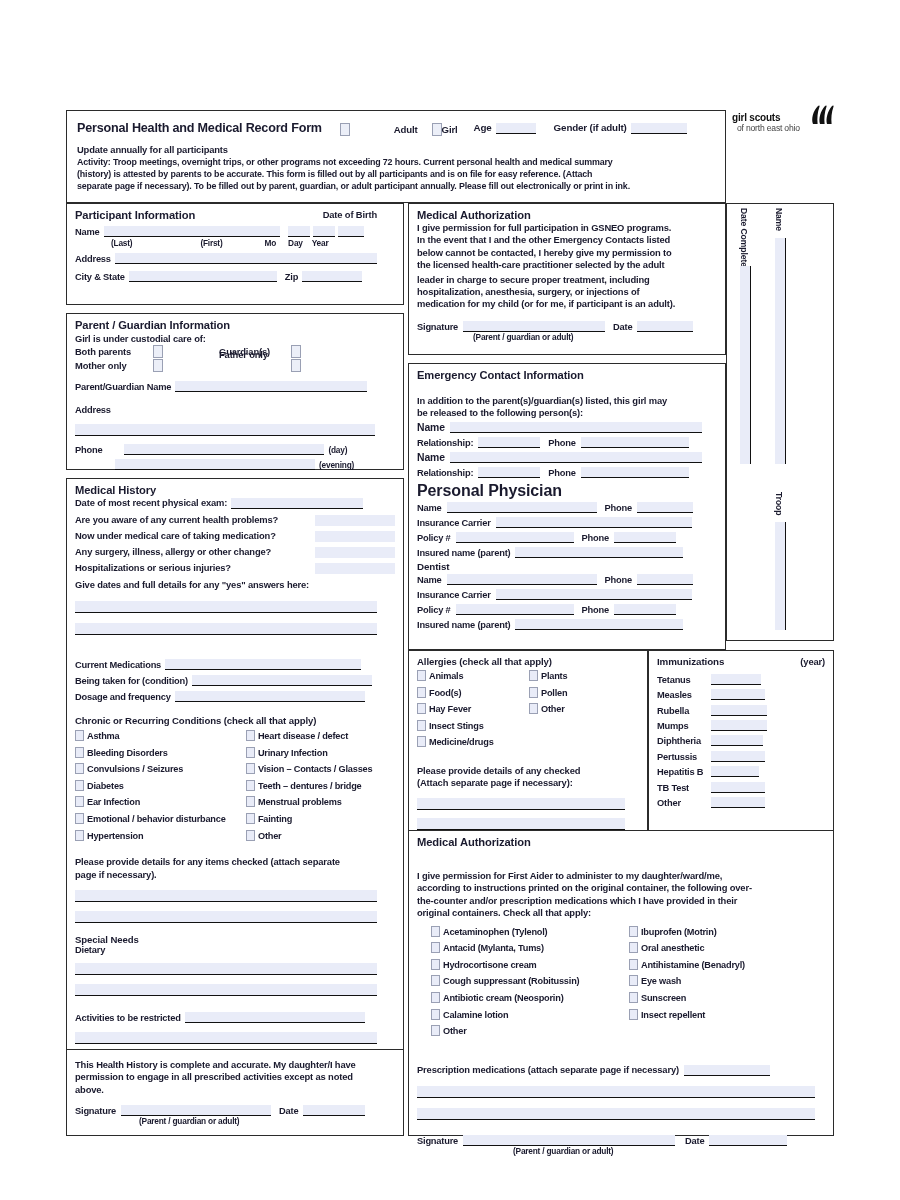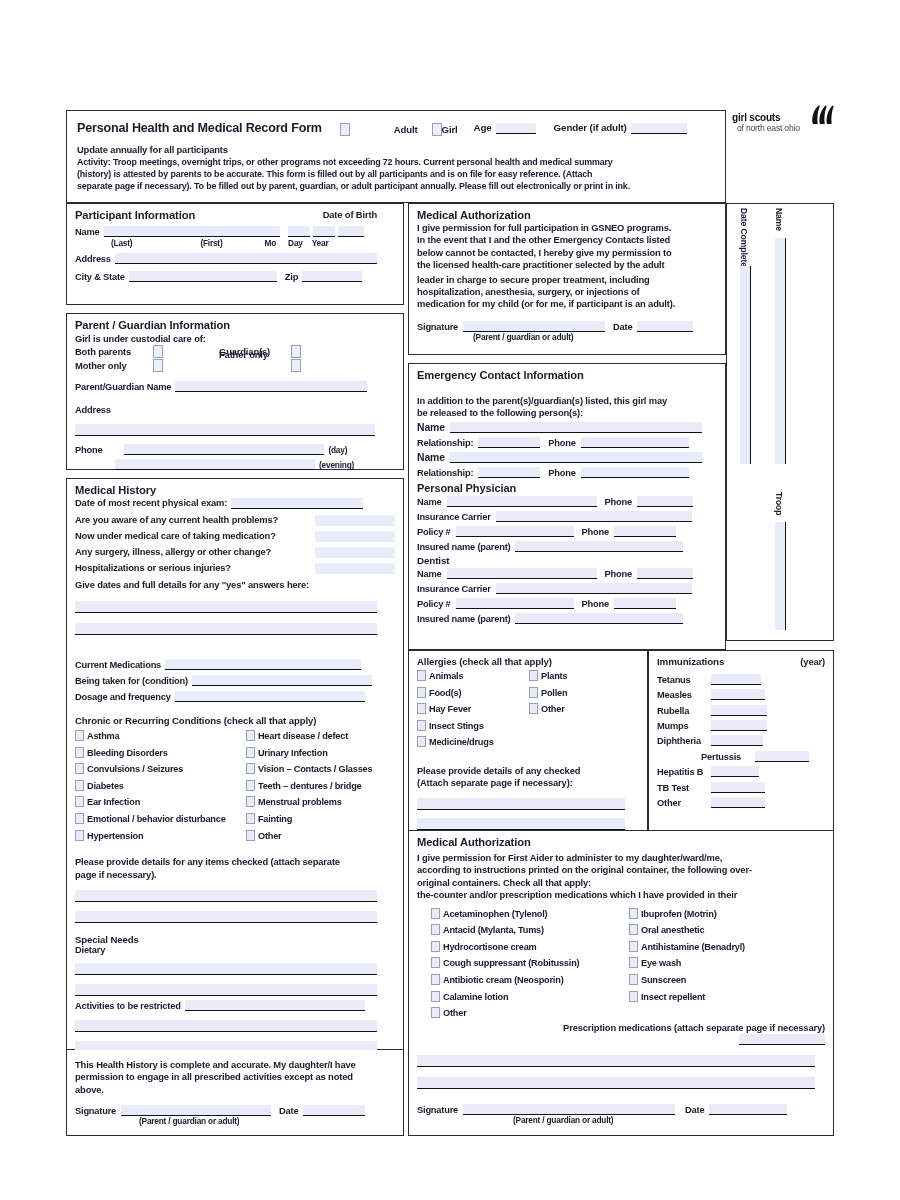--- a/index.html
+++ b/index.html
@@ -250,21 +250,21 @@
     <div class="t" style="margin-top:12px;">Please provide details for any items checked (attach separate</div>
     <div class="t">page if necessary).</div>
     <div class="ul2" style="width:302px; margin-top:9px;"></div>
     <div class="ul2" style="width:302px; margin-top:9px;"></div>
 
     <div class="hd" style="margin-top:11px; font-size:9.6px;">Special Needs</div>
     <div class="lbl">Dietary</div>
     <div class="ul2" style="width:302px; margin-top:8px;"></div>
     <div class="ul2" style="width:302px; margin-top:9px;"></div>
 
-    <div style="display:flex; align-items:flex-end; margin-top:4px;">
+    <div style="display:flex; align-items:flex-end; margin-top:16px;">
       <span class="lbl">Activities to be restricted</span>
       <span class="ul" style="width:180px; margin-left:4px;"></span>
     </div>
     <div class="ul2" style="width:302px; margin-top:9px;"></div>
     <div class="ul2" style="width:302px; margin-top:9px;"></div>
   </div>
 
   <div class="section" style="left:0; top:940px; width:338px; height:86px; border-top:none;">
     <div class="t" style="margin-top:4px;">This Health History is complete and accurate.  My daughter/I have</div>
     <div class="t">permission to engage in all prescribed activities except as noted</div>
@@ -316,21 +316,21 @@
       <span class="hd" style="font-size:10.4px;">Name</span>
       <span class="ul" style="width:252px; margin-left:5px;"></span>
     </div>
     <div style="display:flex; align-items:flex-end; margin-top:4px;">
       <span class="lbl">Relationship:</span>
       <span class="ul" style="width:62px; margin-left:5px;"></span>
       <span class="lbl" style="margin-left:8px;">Phone</span>
       <span class="ul" style="width:108px; margin-left:5px;"></span>
     </div>
 
-    <div class="hd" style="margin-top:4px; font-size:11px;">Personal Physician</div>
+    <div class="hd" style="margin-top:4px; font-size:16px;">Personal Physician</div>
     <div style="display:flex; align-items:flex-end; margin-top:2px;">
       <span class="lbl">Name</span>
       <span class="ul" style="width:150px; margin-left:5px;"></span>
       <span class="lbl" style="margin-left:8px;">Phone</span>
       <span class="ul" style="width:56px; margin-left:5px;"></span>
     </div>
     <div style="display:flex; align-items:flex-end; margin-top:4px;">
       <span class="lbl">Insurance Carrier</span>
       <span class="ul" style="width:196px; margin-left:5px;"></span>
     </div>
@@ -409,45 +409,45 @@
         <span class="ul" style="width:56px;"></span>
           </div>
       <div style="display:flex; align-items:flex-end; height:15.4px;">
         <span class="lbl" style="width:54px;">Mumps</span>
         <span class="ul" style="width:56px;"></span>
           </div>
       <div style="display:flex; align-items:flex-end; height:15.4px;">
         <span class="lbl" style="width:54px;">Diphtheria</span>
         <span class="ul" style="width:52px;"></span>
           </div>
-      <div style="display:flex; align-items:flex-end; height:15.4px;margin-left:44px;">
+      <div style="display:flex; align-items:flex-end; height:15.4px;">
         <span class="lbl" style="width:54px;">Pertussis</span>
         <span class="ul" style="width:54px;"></span>
           </div>
       <div style="display:flex; align-items:flex-end; height:15.4px;">
         <span class="lbl" style="width:54px;">Hepatitis B</span>
         <span class="ul" style="width:48px;"></span>
           </div>
       <div style="display:flex; align-items:flex-end; height:15.4px;">
         <span class="lbl" style="width:54px;">TB Test</span>
         <span class="ul" style="width:54px;"></span>
           </div>
       <div style="display:flex; align-items:flex-end; height:15.4px;">
         <span class="lbl" style="width:54px;">Other</span>
         <span class="ul" style="width:54px;"></span>
           </div>
     </div>
   </div>
 
   <div class="section" style="left:342px; top:720px; width:426px; height:306px;">
     <div class="hd">Medical Authorization</div>
-    <div class="t" style="margin-top:4px;">I give permission for First Aider to administer to my daughter/ward/me,</div>
+    <div class="t" style="margin-top:22px;">I give permission for First Aider to administer to my daughter/ward/me,</div>
     <div class="t">according to instructions printed on the original container, the following over-</div>
+    <div class="t">the-counter and/or prescription medications which I have provided in their</div>
     <div class="t">original containers.  Check all that apply:</div>
-    <div class="t">the-counter and/or prescription medications which I have provided in their</div>
 
     <div class="twocol" style="margin-top:4px;">
       <ul class="cbl" style="width:212px; padding-left:14px;">
         <li><span class="cb"></span><span>Acetaminophen (Tylenol)</span></li>
         <li><span class="cb"></span><span>Antacid (Mylanta, Tums)</span></li>
         <li><span class="cb"></span><span>Hydrocortisone cream</span></li>
         <li><span class="cb"></span><span>Cough suppressant (Robitussin)</span></li>
         <li><span class="cb"></span><span>Antibiotic cream (Neosporin)</span></li>
         <li><span class="cb"></span><span>Calamine lotion</span></li>
         <li><span class="cb"></span><span>Other</span></li>
@@ -455,21 +455,21 @@
       <ul class="cbl" style="width:180px;">
         <li><span class="cb"></span><span>Ibuprofen (Motrin)</span></li>
         <li><span class="cb"></span><span>Oral anesthetic</span></li>
         <li><span class="cb"></span><span>Antihistamine (Benadryl)</span></li>
         <li><span class="cb"></span><span>Eye wash</span></li>
         <li><span class="cb"></span><span>Sunscreen</span></li>
         <li><span class="cb"></span><span>Insect repellent</span></li>
       </ul>
     </div>
 
-    <div style="display:flex; align-items:flex-end; margin-top:0;flex-direction:column;">
+    <div style="display:flex; align-items:flex-end; margin-top:24px;">
       <span class="t">Prescription medications (attach separate page if necessary)</span>
       <span class="ul" style="width:86px; margin-left:5px;"></span>
     </div>
     <div class="ul2" style="width:398px; margin-top:10px;"></div>
     <div class="ul2" style="width:398px; margin-top:10px;"></div>
 
     <div style="display:flex; align-items:flex-end; margin-top:15px;">
       <span class="lbl">Signature</span>
       <span class="ul" style="width:212px; margin-left:5px;"></span>
       <span class="lbl" style="margin-left:10px;">Date</span>

